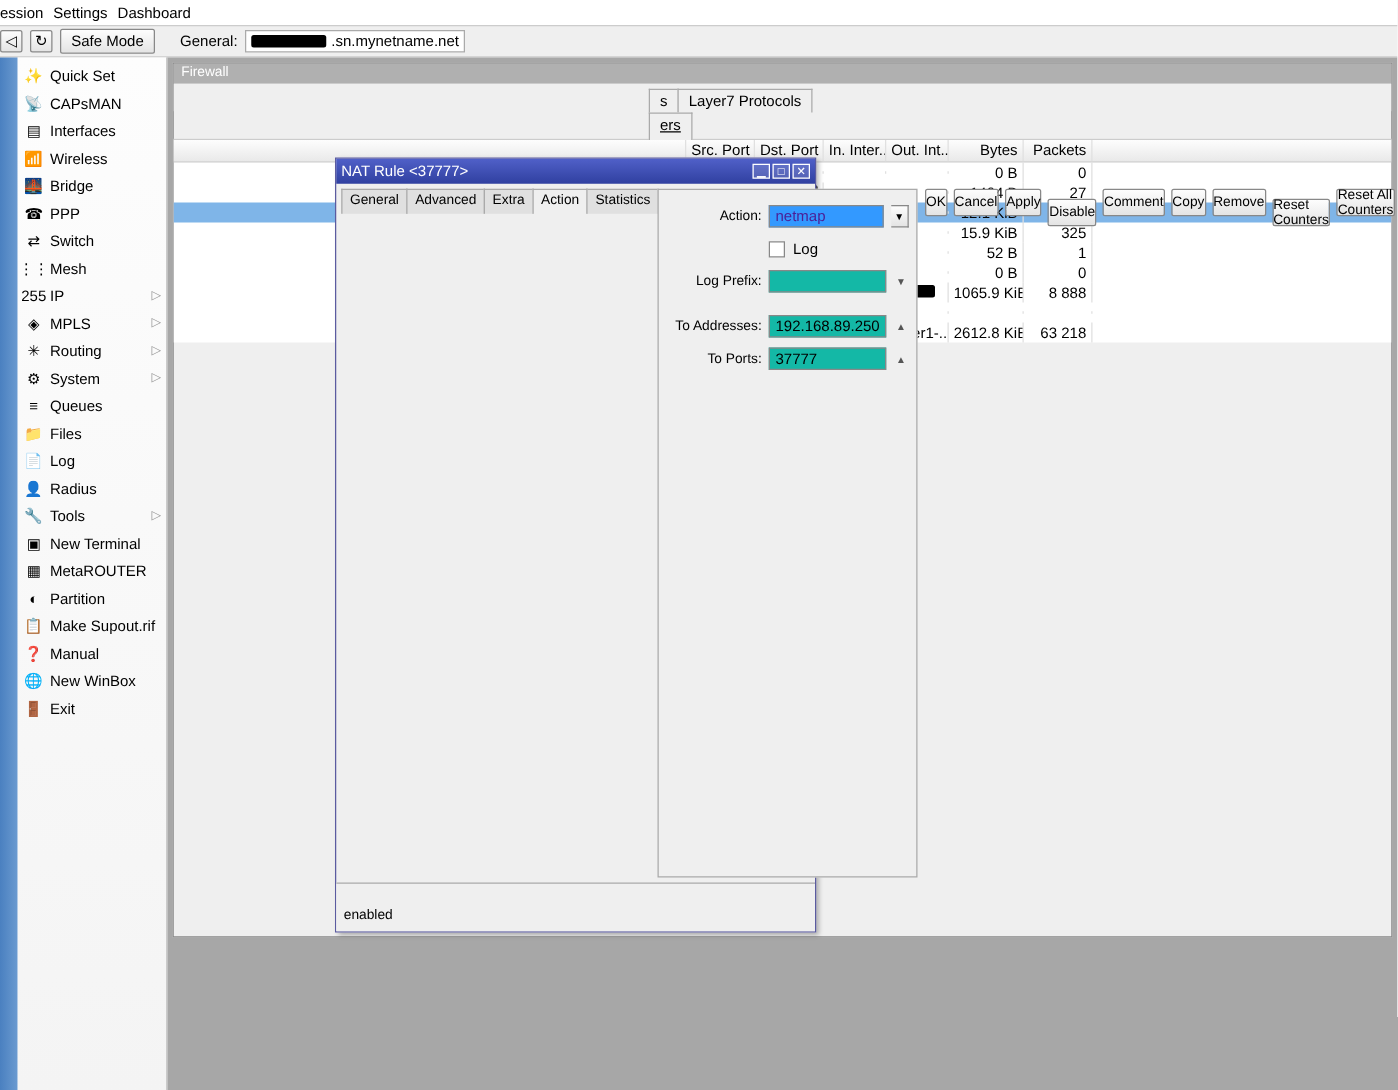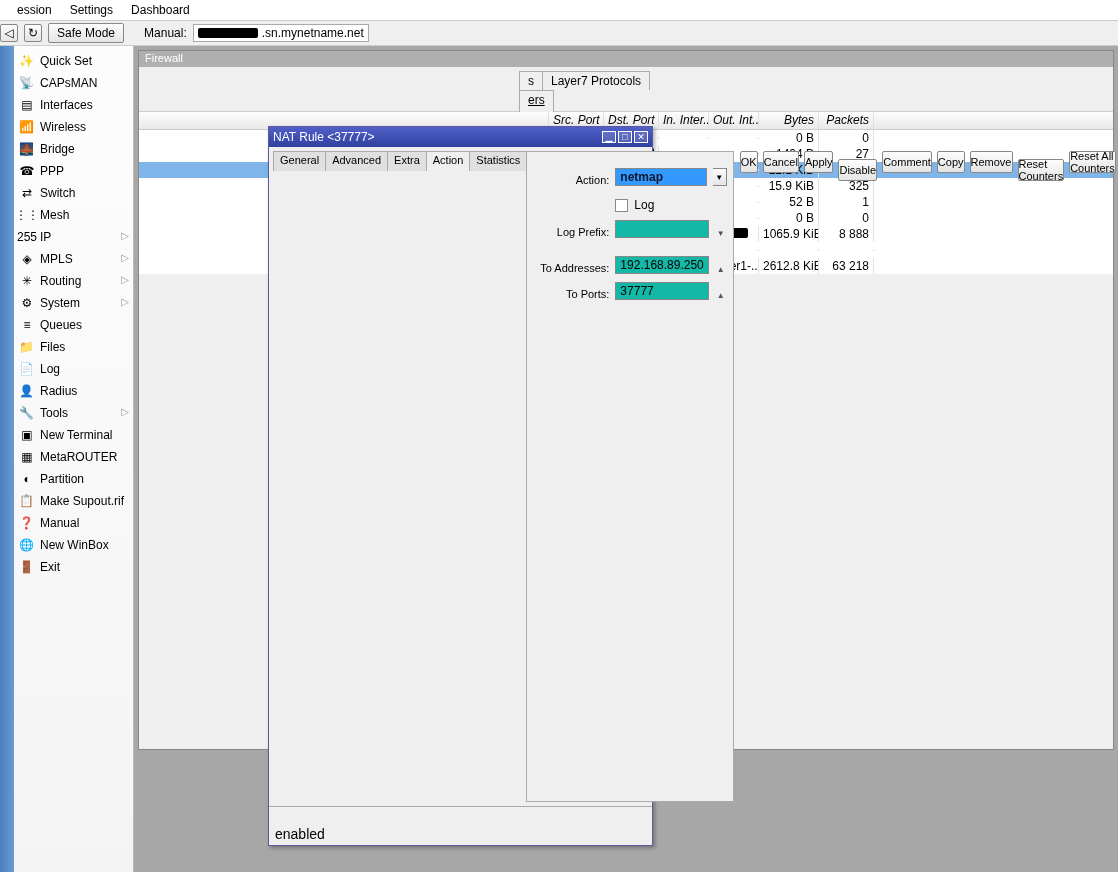--- a/index.html
+++ b/index.html
@@ -1,19 +1,19 @@
 <!DOCTYPE html>
 <html><head>
 <meta charset="utf-8">
 <style>
 * { box-sizing:border-box; font-family:"Segoe UI",Tahoma,sans-serif; font-size:12px; margin:0; padding:0; }
 body { background:#fff; width:1118px; height:872px; position:relative; overflow:hidden; color:#000; }
 
 
-.menubar { height:20px; display:flex; align-items:center; gap:18px; padding-left:17px; background:#fff; }
+.menubar { height:20px; display:flex; align-items:center; gap:8px; padding-left:0; background:#fff; }
 .menubar span { cursor:default; }
 
 
 .toolbar { height:26px; background:#efefef; display:flex; align-items:center; gap:6px; padding-left:0; border-top:1px solid #ccc; border-bottom:1px solid #ccc; }
 .btn3d { border:1px solid #888; background:linear-gradient(#fdfdfd,#e4e4e4); padding:2px 8px; border-radius:2px; }
 .tool-small { width:18px; height:18px; display:inline-flex; align-items:center; justify-content:center; }
 .session-box { border:1px solid #aaa; padding:1px 4px; background:#fff; min-width:160px; height:18px; display:flex; align-items:center; gap:4px; }
 
 
 .main { display:flex; height:826px; }
@@ -26,69 +26,69 @@
 
 
 .firewall-win { position:absolute; left:4px; top:4px; right:4px; height:700px; background:#efefef; border:1px solid #888; }
 .firewall-title { height:16px; background:#b0b0b0; color:#fff; font-size:11px; padding:1px 6px; }
 .tabrow { display:flex; align-items:flex-end; height:22px; background:#efefef; padding-left:380px; gap:0; }
 .tabrow2 { padding-left:380px; height:22px; display:flex;text-decoration:underline; }
 .tab { border:1px solid #aaa; border-bottom:none; padding:2px 8px; background:#efefef; margin-right:-1px; position:relative; top:1px; }
 
 
 .tbl { background:#fff; border-top:1px solid #ccc; margin-top:0; }
-.tbl .hdr { display:flex; background:linear-gradient(#fdfdfd,#e9e9e9); height:18px; border-bottom:1px solid #ccc;font-style:italic; }
+.tbl .hdr { display:flex; background:linear-gradient(#fdfdfd,#e9e9e9); height:18px; border-bottom:1px solid #ccc; }
 .tbl .hdr div, .tbl .row div { border-right:1px solid #e0e0e0; padding:1px 4px; overflow:hidden; white-space:nowrap; }
 .tbl .row { display:flex; height:16px; align-items:center; }
 .tbl .row.selected { background:#7fb5e8; }
 .c-proto{width:410px;text-align:right;} .c-src{width:55px;} .c-dst{width:55px;text-align:right;} .c-in{width:50px;} .c-out{width:50px;} .c-bytes{width:60px;text-align:right;} .c-packets{width:55px;text-align:right;}
 
 
-.dlg { position:absolute; left:134px; top:80px; width:385px; height:720px; border:1px solid #5b5ba0; background:#efefef; box-shadow:2px 2px 4px rgba(0,0,0,.3); display:flex; flex-direction:column; }
+.dlg { position:absolute; left:134px; top:80px; width:385px; height:620px; border:1px solid #5b5ba0; background:#efefef; box-shadow:2px 2px 4px rgba(0,0,0,.3); display:flex; flex-direction:column; }
 .dlg-title { height:20px; background:linear-gradient(#5060c8,#3040a0); color:#fff; display:flex; align-items:center; padding:0 4px; justify-content:space-between; }
 .dlg-title .winbtns { display:flex; gap:2px; }
 .dlg-title .winbtns span { width:14px; height:12px; border:1px solid #fff; display:inline-flex; align-items:center; justify-content:center; font-size:9px; background:rgba(255,255,255,.15); }
 
 .dlg-body { flex:1; display:flex; padding:4px; gap:6px; }
 .dlg-left { flex:1; display:flex; flex-direction:row; }
 .dlg-tabs { display:flex; height:20px; }
 .dlg-tabs .dtab { border:1px solid #aaa; border-bottom:none; padding:2px 6px; background:#e0e0e0; margin-right:-1px; font-size:11px; }
 .dlg-tabs .dtab.active { background:#efefef; position:relative; z-index:1; }
 .dlg-pane { border:1px solid #aaa; flex:1; padding:8px 6px; background:#efefef; }
-.form-row { display:flex; align-items:flex-end; height:26px; gap:6px; }
+.form-row { display:flex; align-items:center; height:26px; gap:6px; }
 .form-row label { width:76px; text-align:right; font-size:11px; }
 .form-input { flex:1; height:18px; border:1px solid #888; background:#14b8a6; padding:0 4px; display:flex; align-items:center; }
-.form-input.hl { background:#3399ff; color:#0f172a;font-weight:bold; }
+.form-input.hl { background:#3399ff; color:#4c1d95; }
 .ddl { width:14px; height:18px; border:1px solid #888; border-left:none; display:flex; align-items:center; justify-content:center; font-size:8px; background:linear-gradient(#fdfdfd,#e4e4e4); }
 .chk { width:13px; height:13px; border:1px solid #888; background:#fff; }
 .arrow-up { width:12px; font-size:8px; color:#555; text-align:center; }
 
 .dlg-right { width:98px; display:flex; flex-direction:row; gap:5px; }
 .dlg-right .rb { height:22px; border:1px solid #888; background:linear-gradient(#fdfdfd,#e4e4e4); border-radius:2px; display:flex; align-items:center; justify-content:center; font-size:11px; }
-.dlg-status { height:18px; border-top:1px solid #aaa; padding:19px 6px; font-size:14px; background:#efefef; }
+.dlg-status { height:18px; border-top:1px solid #aaa; padding:19px 6px; font-size:11px; background:#efefef; }
 
 
 .gutter { position:absolute; left:0; top:46px; width:14px; height:826px; background:linear-gradient(90deg,#4a80c0,#6a9ad0); }
 
 .redact { background:#000; color:#000; border-radius:2px; display:inline-block; height:10px; }
 </style>
 </head>
 <body>
 
 <div class="menubar">
   <span>ession</span>
   <span>Settings</span>
   <span>Dashboard</span>
 </div>
 
 <div class="toolbar">
   <span class="tool-small btn3d">◁</span>
   <span class="tool-small btn3d">↻</span>
   <button class="btn3d">Safe Mode</button>
-  <span style="margin-left:14px">Manual:</span>
+  <span style="margin-left:14px">General:</span>
   <div class="session-box">
     <span class="redact" style="width:60px"></span>
     <span>.sn.mynetname.net</span>
   </div>
 </div>
 
 <div class="gutter"></div>
 
 <div class="main">
 

